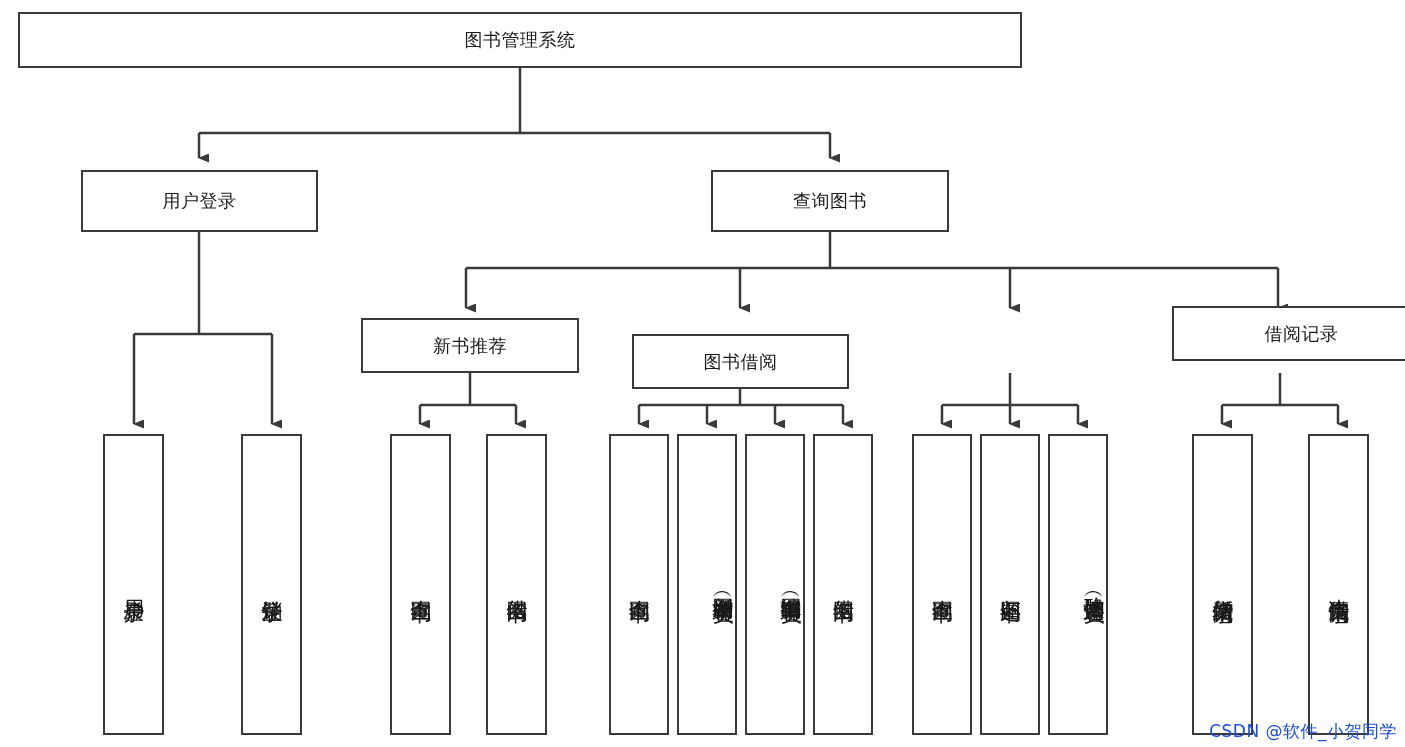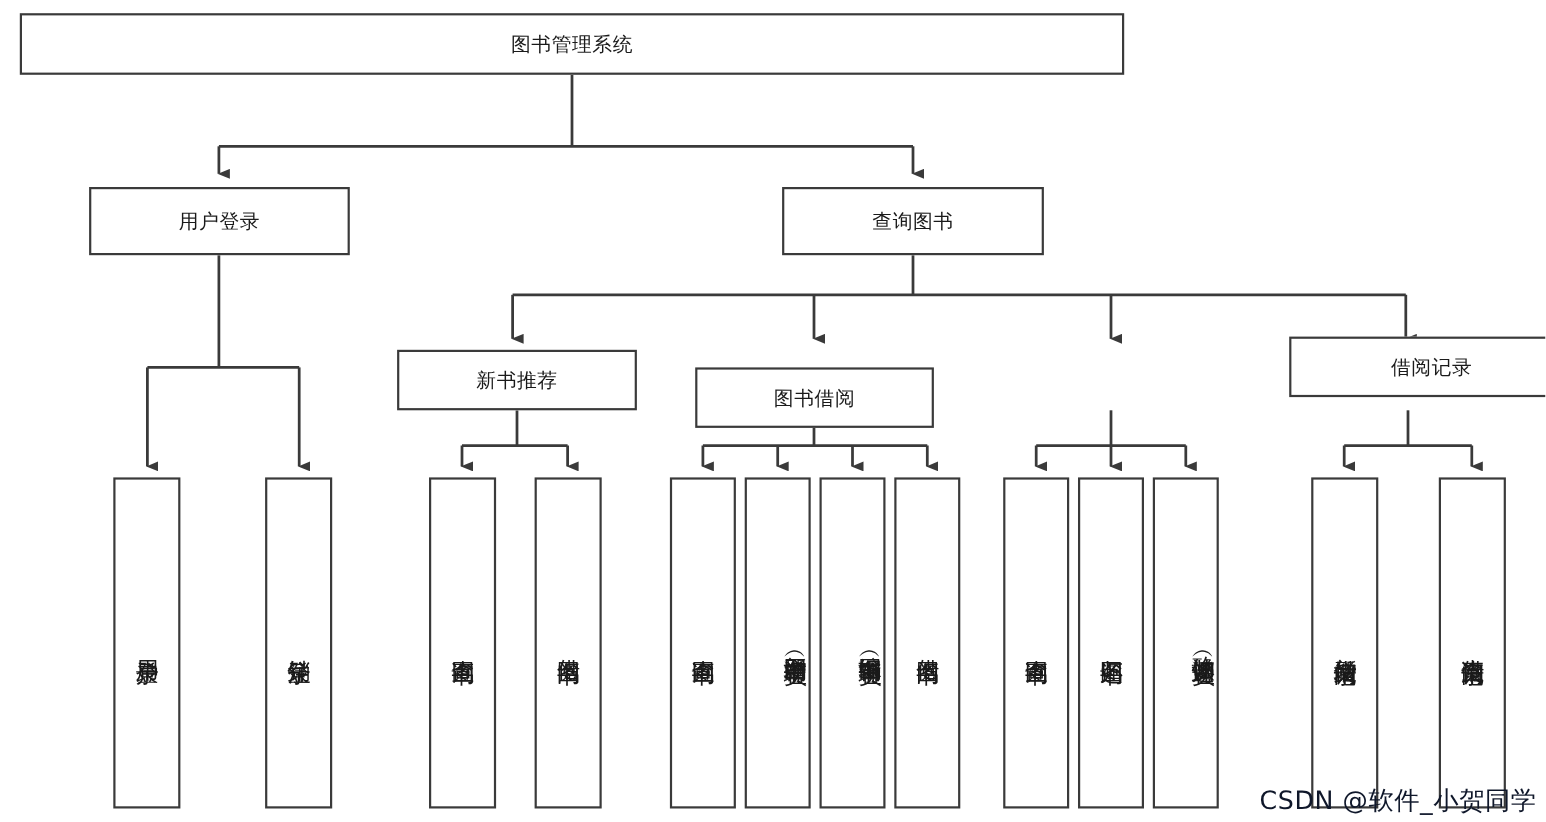--- a/index.html
+++ b/index.html
@@ -56,22 +56,22 @@
     align-items: flex-start;
   }
   .node-label {
     display: block;
     white-space: pre-line;
   }
   .watermark {
     position: absolute;
     right: 8px;
     bottom: 4px;
-    font-size: 23px;
-    color: #0f172a;
+    font-size: 17px;
+    color: #1d4ed8;
     letter-spacing: 0.5px;
     white-space: nowrap;
   }
 </style>
 </head>
 <body>
 
 <div id="diagram-root">
 
   <svg class="connectors" viewBox="0 0 1405 747">

